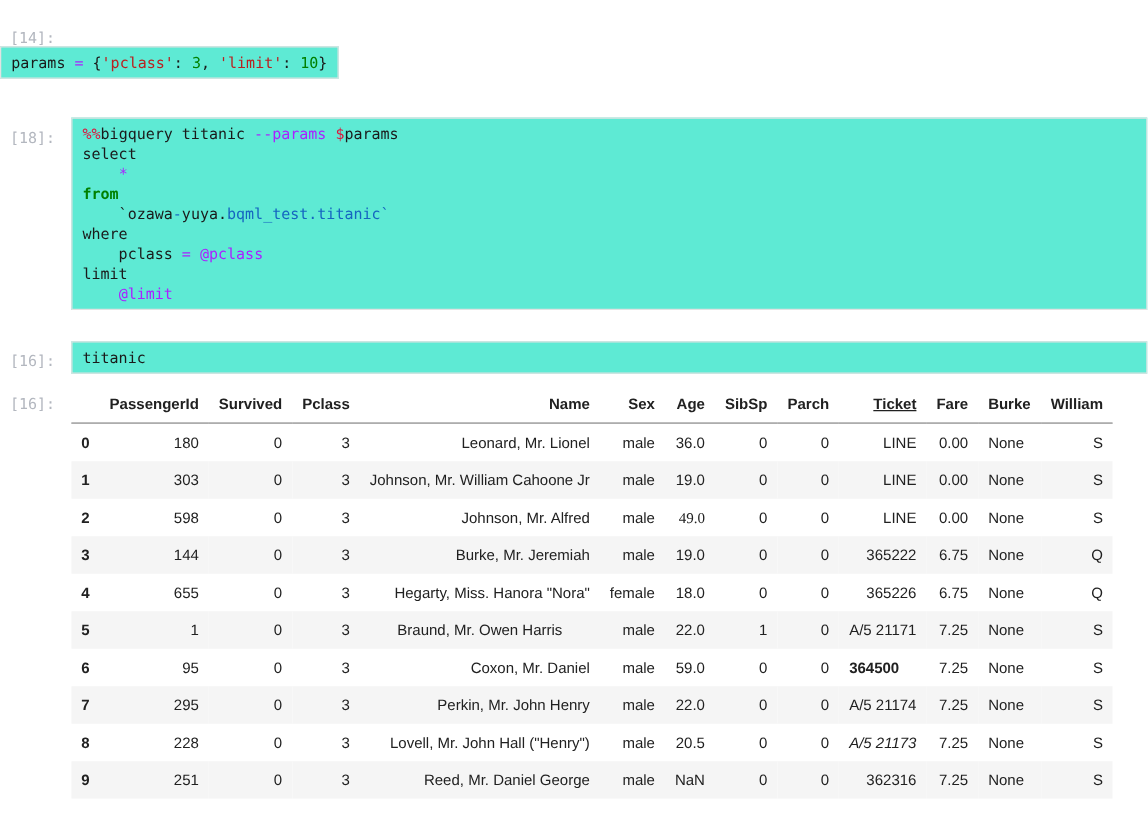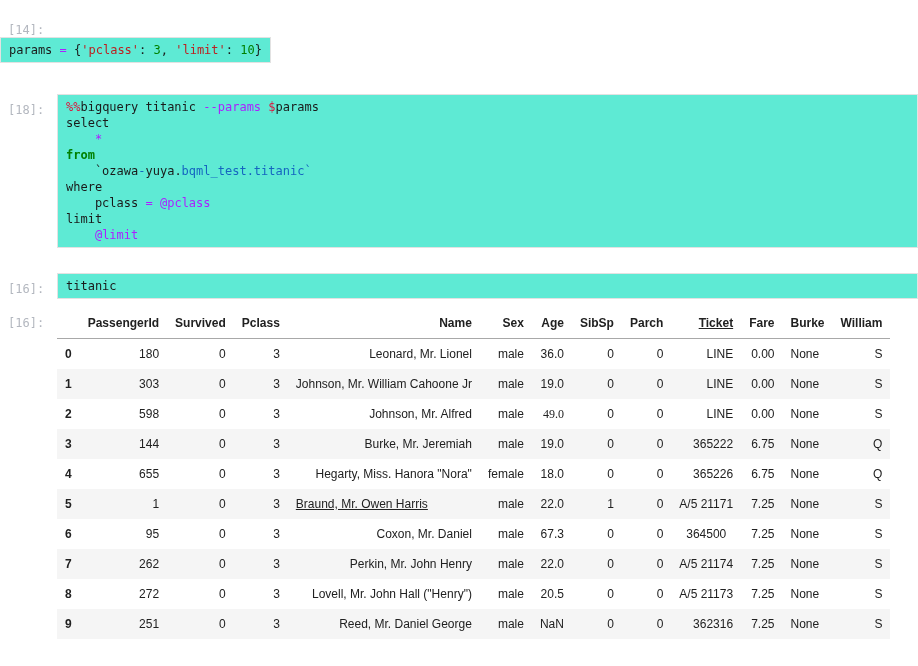--- a/index.html
+++ b/index.html
@@ -187,71 +187,71 @@
               <td style="text-align: right;">365226</td>
               <td style="text-align: right;">6.75</td>
               <td style="text-align: left;">None</td>
               <td style="text-align: right;">Q</td>
             </tr>
             <tr>
               <th>5</th>
               <td style="text-align: right;">1</td>
               <td style="text-align: right;">0</td>
               <td style="text-align: right;">3</td>
-              <td style="text-align: left; text-decoration: underline;">Braund, Mr. Owen Harris</td>
+              <td style="text-align: center;">Braund, Mr. Owen Harris</td>
               <td style="text-align: right;">male</td>
               <td style="text-align: right;">22.0</td>
               <td style="text-align: right;">1</td>
               <td style="text-align: right;">0</td>
               <td style="text-align: right;">A/5 21171</td>
               <td style="text-align: right;">7.25</td>
               <td style="text-align: left;">None</td>
               <td style="text-align: right;">S</td>
             </tr>
             <tr>
               <th>6</th>
               <td style="text-align: right;">95</td>
               <td style="text-align: right;">0</td>
               <td style="text-align: right;">3</td>
               <td style="text-align: right;">Coxon, Mr. Daniel</td>
               <td style="text-align: right;">male</td>
-              <td style="text-align: right;">67.3</td>
-              <td style="text-align: right;">0</td>
-              <td style="text-align: right;">0</td>
-              <td style="text-align: center;">364500</td>
+              <td style="text-align: right;">59.0</td>
+              <td style="text-align: right;">0</td>
+              <td style="text-align: right;">0</td>
+              <td style="text-align: left; font-weight: bold;">364500</td>
               <td style="text-align: right;">7.25</td>
               <td style="text-align: left;">None</td>
               <td style="text-align: right;">S</td>
             </tr>
             <tr>
               <th>7</th>
-              <td style="text-align: right;">262</td>
+              <td style="text-align: right;">295</td>
               <td style="text-align: right;">0</td>
               <td style="text-align: right;">3</td>
               <td style="text-align: right;">Perkin, Mr. John Henry</td>
               <td style="text-align: right;">male</td>
               <td style="text-align: right;">22.0</td>
               <td style="text-align: right;">0</td>
               <td style="text-align: right;">0</td>
               <td style="text-align: left;">A/5 21174</td>
               <td style="text-align: right;">7.25</td>
               <td style="text-align: left;">None</td>
               <td style="text-align: right;">S</td>
             </tr>
             <tr>
               <th>8</th>
-              <td style="text-align: right;">272</td>
+              <td style="text-align: right;">228</td>
               <td style="text-align: right;">0</td>
               <td style="text-align: right;">3</td>
               <td style="text-align: right;">Lovell, Mr. John Hall ("Henry")</td>
               <td style="text-align: right;">male</td>
               <td style="text-align: right;">20.5</td>
               <td style="text-align: right;">0</td>
               <td style="text-align: right;">0</td>
-              <td style="text-align: center;">A/5 21173</td>
+              <td style="text-align: center; font-style: italic;">A/5 21173</td>
               <td style="text-align: right;">7.25</td>
               <td style="text-align: left;">None</td>
               <td style="text-align: right;">S</td>
             </tr>
             <tr>
               <th>9</th>
               <td style="text-align: right;">251</td>
               <td style="text-align: right;">0</td>
               <td style="text-align: right;">3</td>
               <td style="text-align: right;">Reed, Mr. Daniel George</td>

